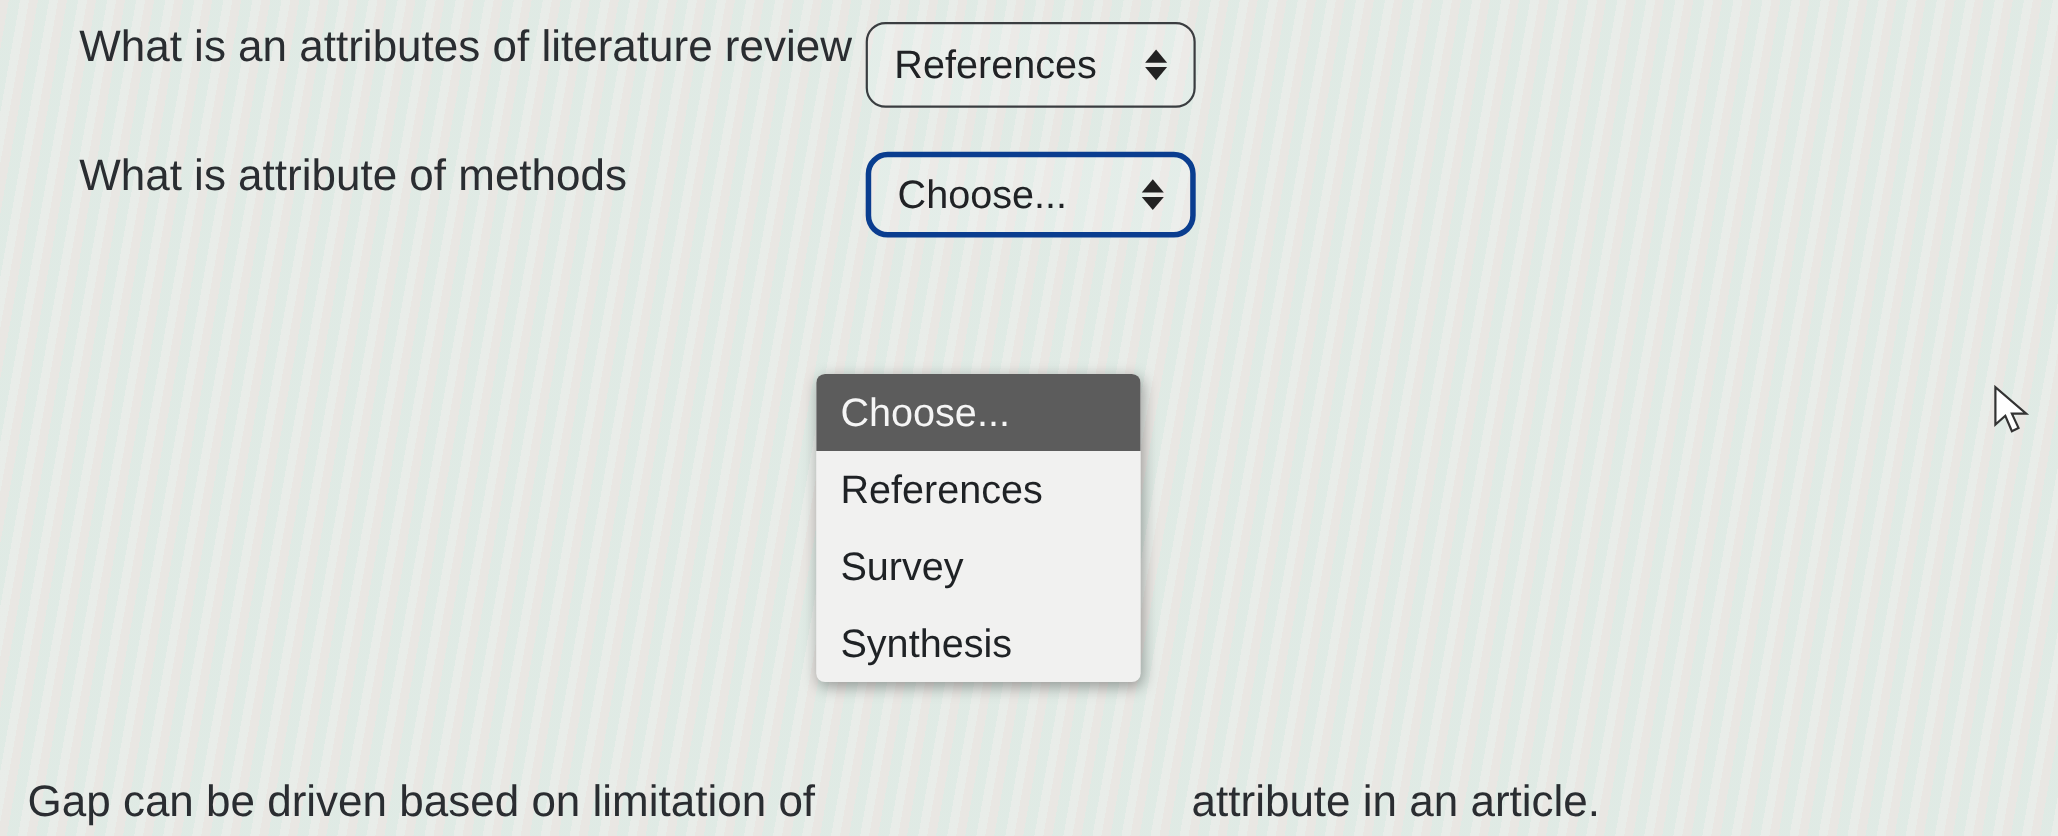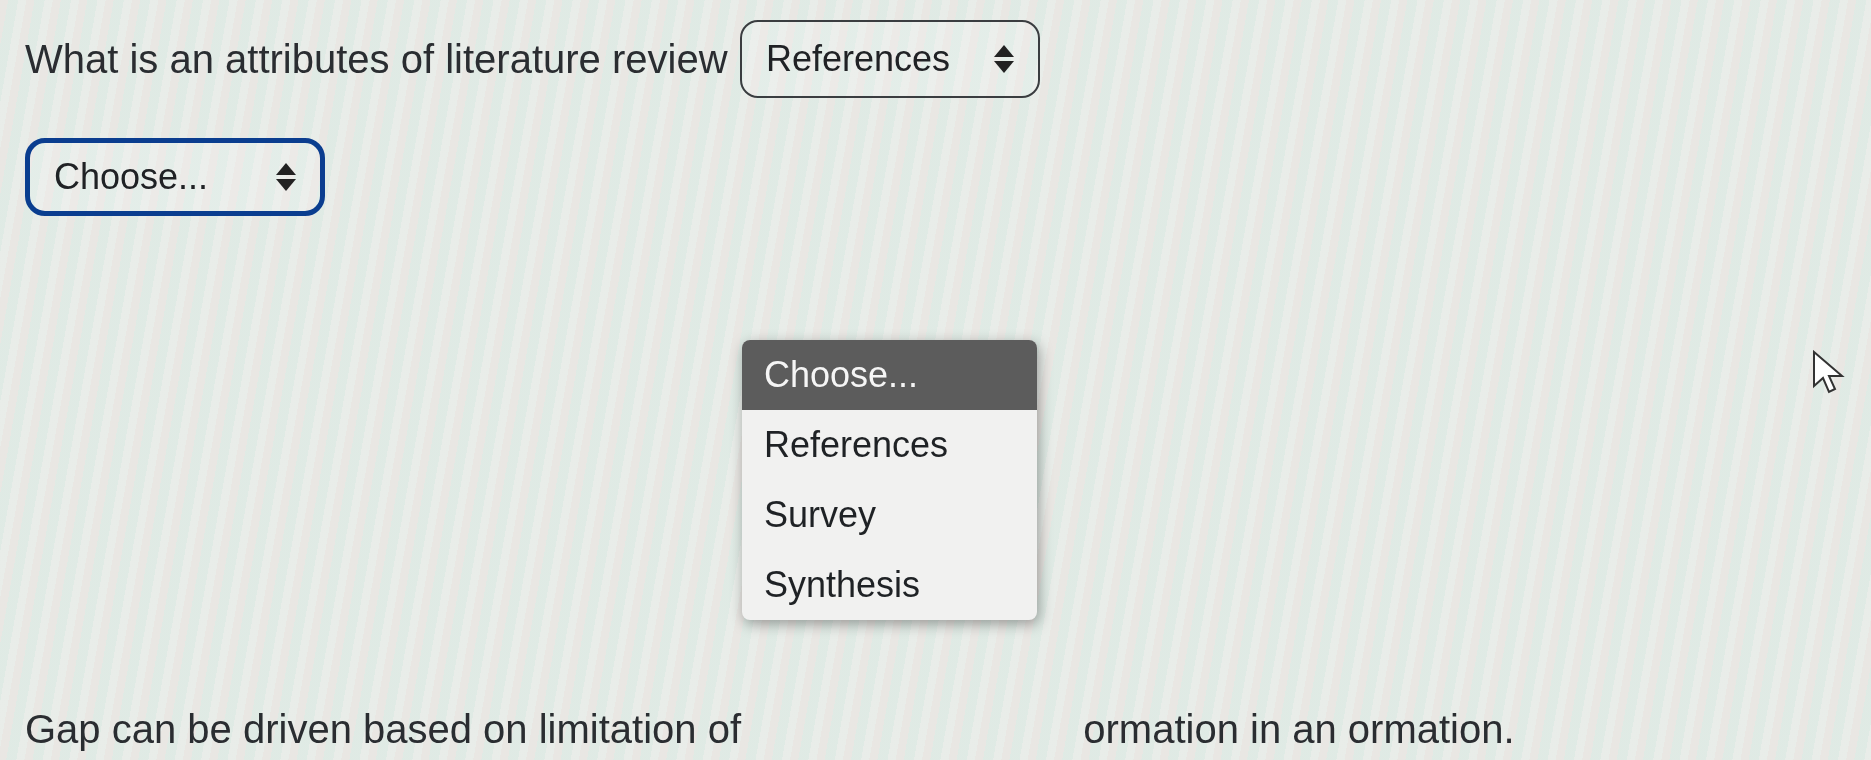--- a/index.html
+++ b/index.html
@@ -39,22 +39,22 @@
   }
 
   .heading {
     font-size: 40px;
     color: #23262a;
     margin: 0 0 70px 35px;
   }
 
   .row {
     display: flex;
-    align-items: center;
     margin-bottom: 40px;
+    margin-left: 47px;
   }
 
   .prompt {
     font-size: 40px;
     color: #2a2d31;
     width: 715px;
     flex: 0 0 715px;
   }
 
   .select-box {
@@ -151,20 +151,21 @@
     <div class="select-box">
       <span>References</span>
       <span class="updown-icon">
         <span class="tri-up"></span>
         <span class="tri-down"></span>
       </span>
     </div>
   </div>
 
   <div class="row">
+    <div class="prompt">What is attribute of methods</div>
     <div class="select-box focused">
       <span>Choose...</span>
       <span class="updown-icon">
         <span class="tri-up"></span>
         <span class="tri-down"></span>
       </span>
     </div>
   </div>
 
 </div>
@@ -172,20 +173,20 @@
 <div class="dropdown-panel">
   <div class="dropdown-item highlight">Choose...</div>
   <div class="dropdown-item">References</div>
   <div class="dropdown-item">Survey</div>
   <div class="dropdown-item">Synthesis</div>
 </div>
 
 <div class="footer-text">
   <span>Gap can be driven based on limitation of</span>
   <span class="footer-gap"></span>
-  <span>ormation in an ormation.</span>
+  <span>attribute in an article.</span>
 </div>
 
 <div class="cursor">
   <svg width="40" height="48" viewBox="0 0 40 48">
     <path d="M4 2 L4 36 L13 28 L19 42 L25 39 L19 26 L32 26 Z" fill="#ffffff" stroke="#333" stroke-width="2"></path>
   </svg>
 </div>
 
 </body></html>

